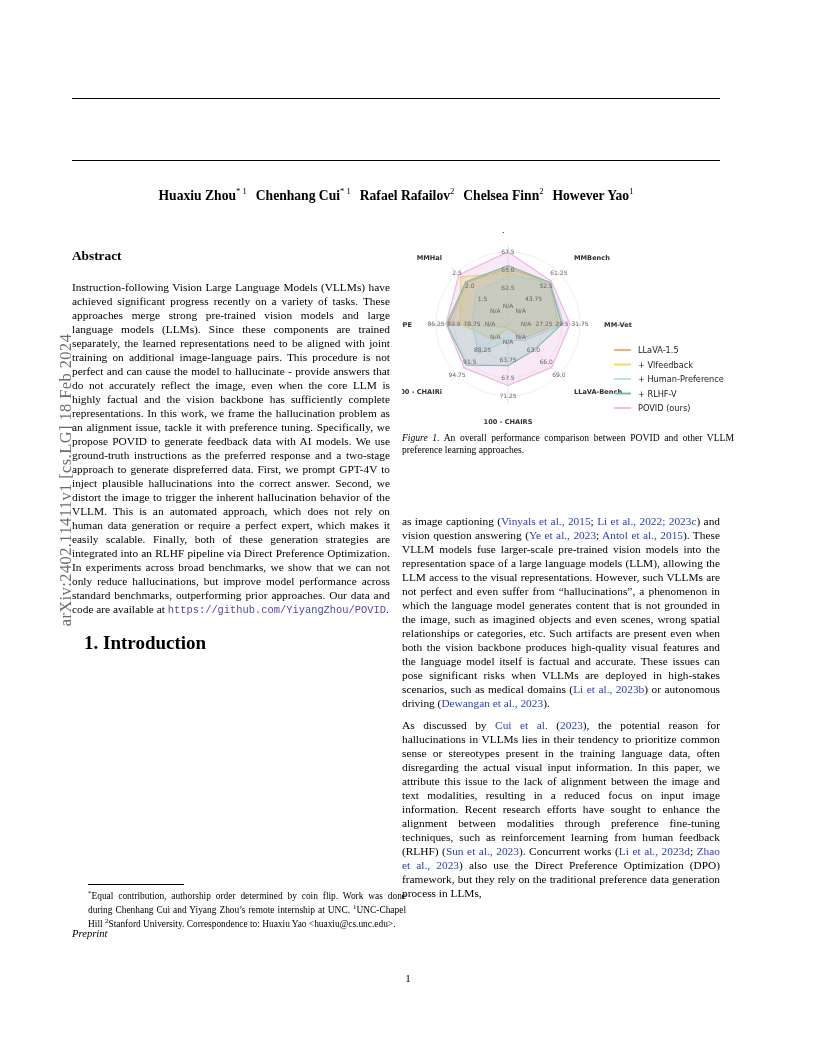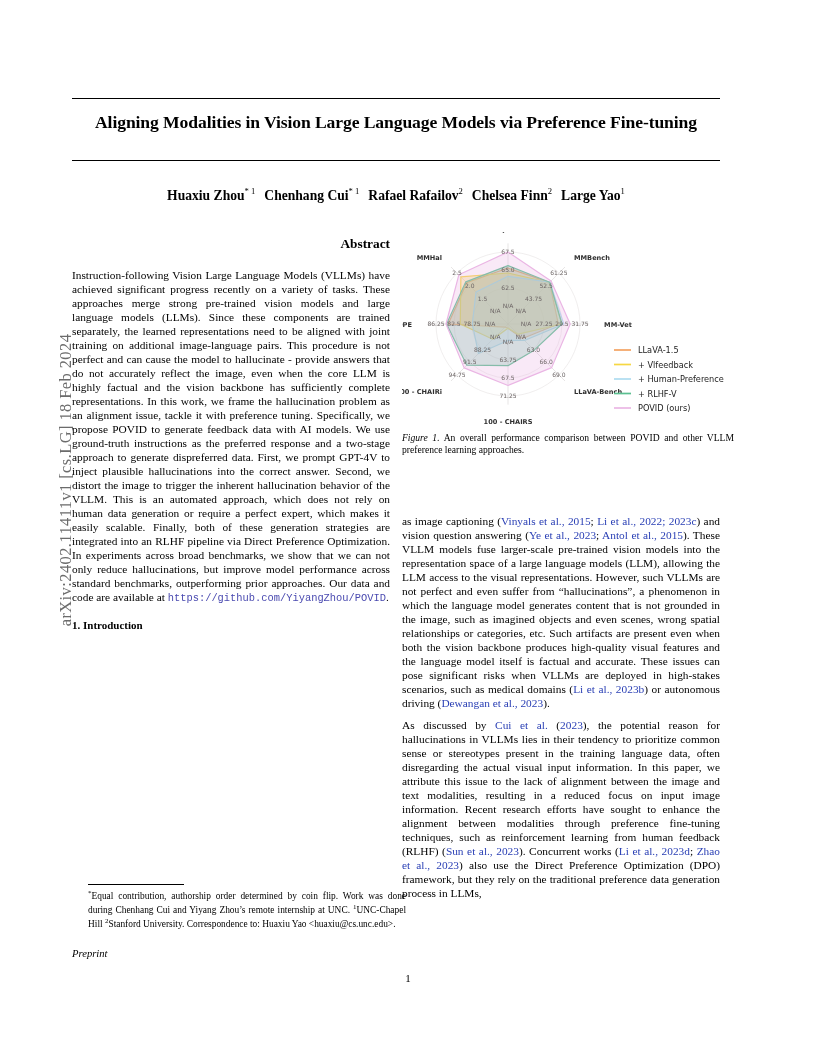--- a/index.html
+++ b/index.html
@@ -45,38 +45,38 @@
   }
   .authors .sup { font-size:8.6px; font-weight:normal; vertical-align: super; }
   .authors .sp { display:inline-block; width:9px; }
 
   
   .col { position:absolute; width:318px; font-size:11.35px; line-height:1.235; text-align:justify; }
   .col-left  { left: 72px;  top: 236px; }
   .col-right { left: 402px; top: 236px; }
 
   .abstract-head {
-    text-align:right; font-size:13.3px; font-weight:bold;
-    margin: 0 0 7px 0;
+    text-align:left; font-size:13.3px; font-weight:bold;
+    margin: 12px 0 7px 0;
   }
   p.body { margin:16px 0 0 0; text-indent:0; hyphens:none; }
   p.body + p.body { margin-top: 8px; }
   .mono { font-family:"Liberation Mono","DejaVu Sans Mono",monospace; font-size:10.4px; color:#4a4ab0; }
   .cite { color:#2b40b5; }
 
   h2.section {
-    font-size: 11px; font-weight:bold; margin: 14px 0 7px 0; text-align:left;
+    font-size: 19px; font-weight:bold; margin: 14px 0 7px 12px; text-align:left;
   }
 
   
   .footnote-wrap { position:absolute; left:88px; top:884px; width:318px; }
   .fn-rule { width:96px; height:0.8px; background:#000; margin-bottom:4px; }
   .footnote { font-size:9.4px; line-height:1.27; text-align:justify; }
   .footnote .sup { font-size:7px; vertical-align:super; }
-  .preprint { position:absolute; left:72px; top:948px; font-size:10.6px; font-style:italic; }
+  .preprint { position:absolute; left:72px; top:928px; font-size:10.6px; font-style:italic; }
 
   .pagenum { position:absolute; left:0; top:972px; width:816px; text-align:center; font-size:11px; }
 
   
   .figure { position:absolute; left:402px; top:232px; width:332px; }
   .fig-caption {
     position:absolute; left:402px; top:432px; width:332px;
     font-size:9.6px; line-height:1.26; text-align:justify;
   }
   .fig-caption i { font-style:italic; }
@@ -87,24 +87,23 @@
   .legend-label { font-family:"DejaVu Sans","Liberation Sans",sans-serif; font-size:8.2px; fill:#222; }
 </style>
 </head>
 <body>
 
 <div class="page">
 
   <div class="arxiv-stamp">arXiv:2402.11411v1  [cs.LG]  18 Feb 2024</div>
 
   <div class="rule rule-top"></div>
-  <div class="paper-title">Aligning Modalities in Vision Large Language Models via Preference Fine-tuning</div>
   <div class="rule rule-mid"></div>
 
-  <div class="authors"><span>Huaxiu Zhou</span><span class="sup">* 1</span><span class="sp"></span><span>Chenhang Cui</span><span class="sup">* 1</span><span class="sp"></span><span>Rafael Rafailov</span><span class="sup">2</span><span class="sp"></span><span>Chelsea Finn</span><span class="sup">2</span><span class="sp"></span><span>Large Yao</span><span class="sup">1</span></div>
+  <div class="authors"><span>Huaxiu Zhou</span><span class="sup">* 1</span><span class="sp"></span><span>Chenhang Cui</span><span class="sup">* 1</span><span class="sp"></span><span>Rafael Rafailov</span><span class="sup">2</span><span class="sp"></span><span>Chelsea Finn</span><span class="sup">2</span><span class="sp"></span><span>However Yao</span><span class="sup">1</span></div>
 
   <div class="col col-left">
     <div class="abstract-head">Abstract</div>
     <p class="body">
       <span>Instruction-following Vision Large Language Models (VLLMs) have achieved significant progress recently on a variety of tasks. These approaches merge strong pre-trained vision models and large language models (LLMs). Since these components are trained separately, the learned representations need to be aligned with joint training on additional image-language pairs. This procedure is not perfect and can cause the model to hallucinate - provide answers that do not accurately reflect the image, even when the core LLM is highly factual and the vision backbone has sufficiently complete representations. In this work, we frame the hallucination problem as an alignment issue, tackle it with preference tuning. Specifically, we propose POVID to generate feedback data with AI models. We use ground-truth instructions as the preferred response and a two-stage approach to generate dispreferred data. First, we prompt GPT-4V to inject plausible hallucinations into the correct answer. Second, we distort the image to trigger the inherent hallucination behavior of the VLLM. This is an automated approach, which does not rely on human data generation or require a perfect expert, which makes it easily scalable. Finally, both of these generation strategies are integrated into an RLHF pipeline via Direct Preference Optimization. In experiments across broad benchmarks, we show that we can not only reduce hallucinations, but improve model performance across standard benchmarks, outperforming prior approaches. Our data and code are available at </span><span class="mono">https://github.com/YiyangZhou/POVID</span><span>.</span>
     </p>
     <h2 class="section">1. Introduction</h2>
   </div>
 
   <div class="figure">

